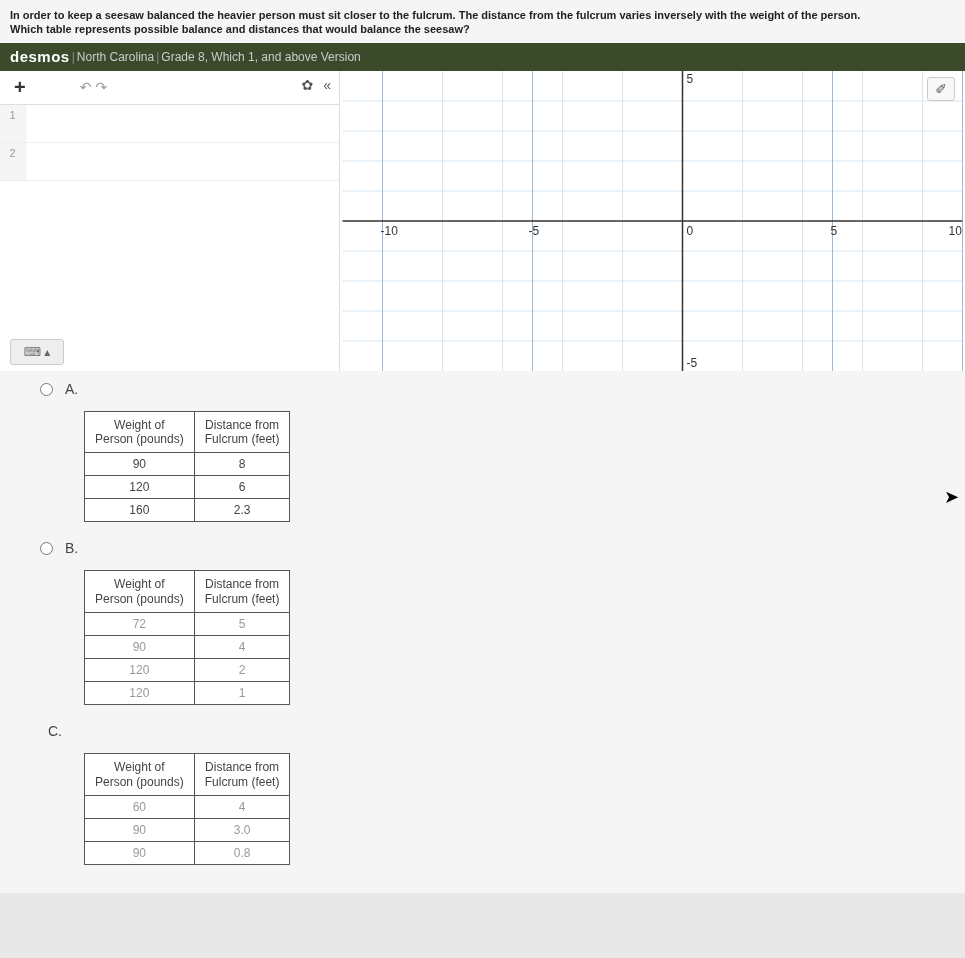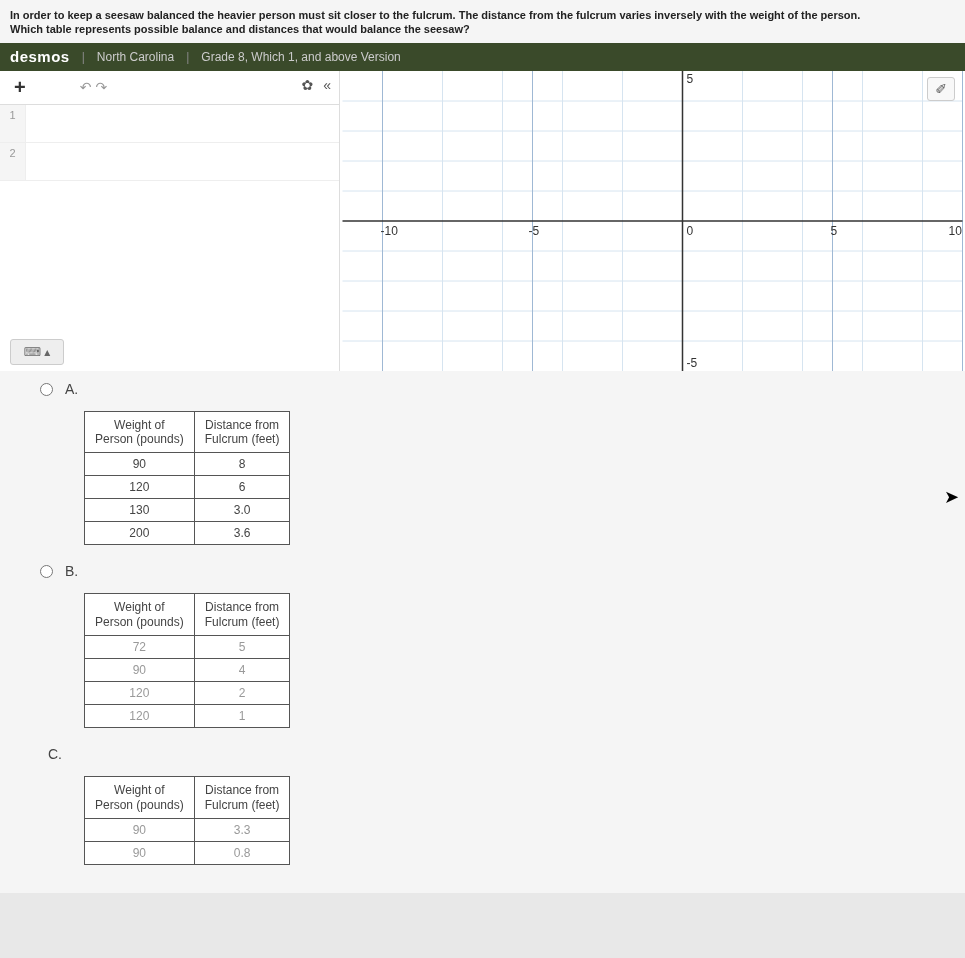--- a/index.html
+++ b/index.html
@@ -20,21 +20,21 @@
     line-height: 1.3;
   }
   .desmos-bar {
     background: #3a4a2a;
     color: #ccc;
     height: 28px;
     display: flex;
     align-items: center;
     padding: 9px 10px;
     font-size: 12px;
-    gap: 12px;
+    gap: 2px;
   }
   .desmos-bar .logo { color: #fff; font-weight: bold; font-size: 15px; letter-spacing: 0.5px; }
   .desmos-bar .sep { color: #888; }
   .workspace {
     display: flex;
     height: 300px;
     background: #fff;
     position: relative;
   }
   .left-panel {
@@ -269,26 +269,22 @@
       </tr>
       <tr>
             <td>90</td>
             <td>8</td>
           </tr>
       <tr>
             <td>120</td>
             <td>6</td>
           </tr>
       <tr>
-            <td>130</td>
-            <td>3.0</td>
-          </tr>
-      <tr>
-            <td>200</td>
-            <td>3.6</td>
+            <td>160</td>
+            <td>2.3</td>
           </tr>
     </tbody>
       </table>
   </div>
 
   <div class="opt-row">
     <input type="radio" name="ans" class="opt-radio" style="">
     <span class="opt-label">B.</span>
   </div>
   <div class="opt-content">
@@ -327,22 +323,26 @@
   <div class="opt-content">
     <table class="data faded">
       <tbody>
           <tr>
         <th><span style="white-space:pre-line">Weight of
 Person (pounds)</span></th>
         <th><span style="white-space:pre-line">Distance from
 Fulcrum (feet)</span></th>
       </tr>
       <tr>
+            <td>60</td>
+            <td>4</td>
+          </tr>
+      <tr>
             <td>90</td>
-            <td>3.3</td>
+            <td>3.0</td>
           </tr>
       <tr>
             <td>90</td>
             <td>0.8</td>
           </tr>
     </tbody>
       </table>
   </div>
 
 </div>

